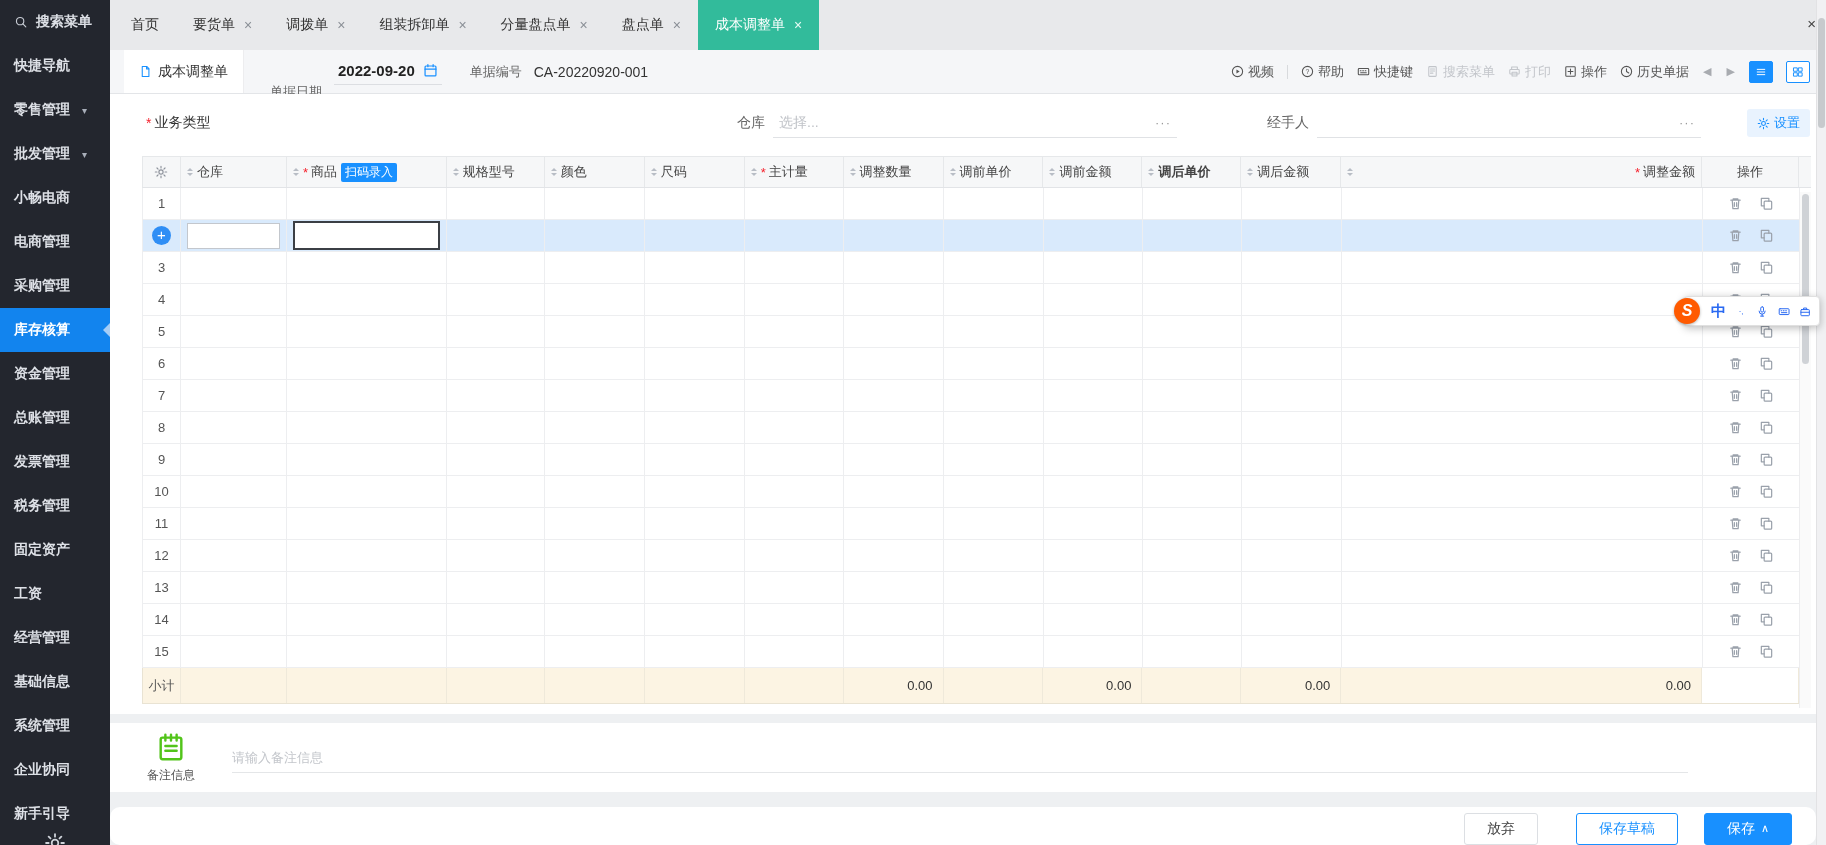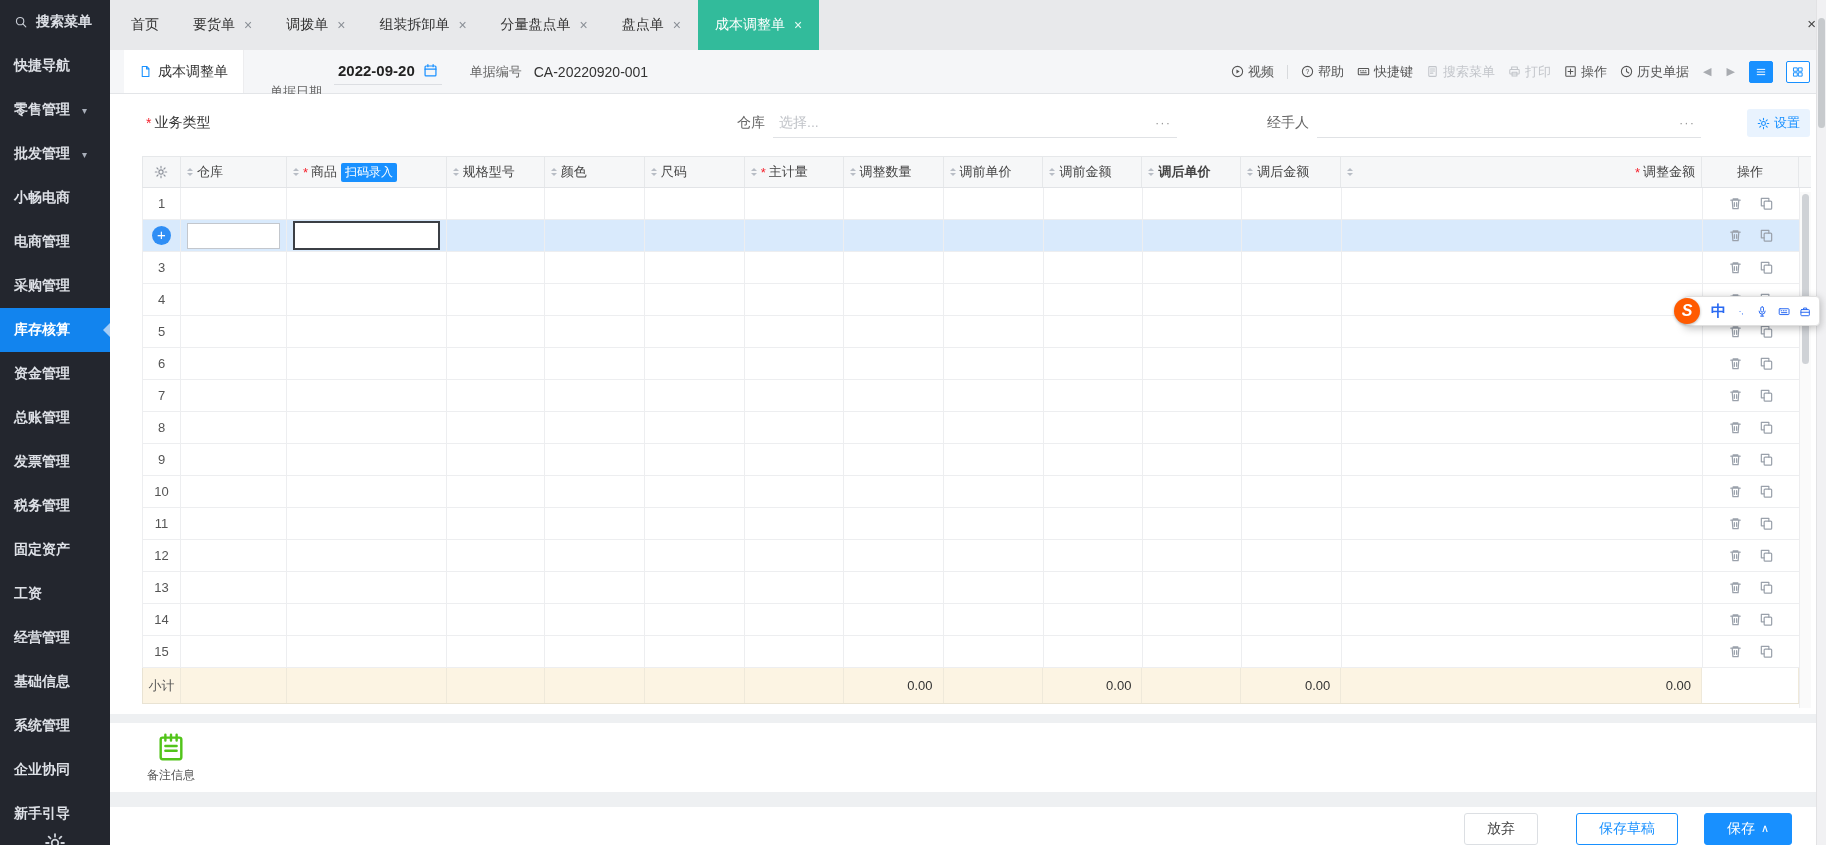--- a/index.html
+++ b/index.html
@@ -113,21 +113,21 @@
   .remark-card{height:72px;background:#fff;display:flex;align-items:center;}
   .remark-left{width:122px;display:flex;flex-direction:column;align-items:center;gap:5px;
                color:#555;font-size:12px;flex:none;}
   .remark-left .icon{width:30px;height:30px;color:#52c41a;}
   .remark-input{flex:1;margin-right:128px;border:none;border-bottom:1px solid #e4e6e8;height:30px;
                 font-size:13px;color:#333;outline:none;background:transparent;font-family:inherit;}
   .remark-input::placeholder{color:#c3c6cb;}
 
   
   .footer{height:40px;background:#fff;display:flex;justify-content:flex-end;align-items:flex-start;
-          gap:26px;padding:6px 24px 0 0;}
+          gap:26px;padding:6px 24px 0 0;border-radius:10px;}
   .btn{height:32px;padding:0 22px;font-size:14px;border-radius:3px;display:flex;align-items:center;
        gap:6px;cursor:pointer;white-space:nowrap;}
   .btn-plain{background:#fff;border:1px solid #dcdfe3;color:#444;margin-right:12px;}
   .btn-outline{background:#fff;border:1px solid #1890ff;color:#1890ff;}
   .btn-primary{background:#1890ff;border:1px solid #1890ff;color:#fff;}
   .btn-caret{font-size:11px;}
 
   
   .page-scroll{position:absolute;right:0;top:0;bottom:0;width:10px;background:#f1f1f3;border-left:1px solid #e2e2e4;}
   .page-scroll .thumb{position:absolute;top:18px;left:1px;width:7px;height:110px;background:#c7cacd;border-radius:4px;cursor:pointer;}
@@ -985,20 +985,21 @@
   <div class="remark-card">
     <div class="remark-left">
       <span class="icon">
           <svg viewBox="0 0 16 16" fill="none" stroke="currentColor" stroke-width="1.3" stroke-linecap="round" stroke-linejoin="round">
             <rect x="2.5" y="3" width="11" height="11.5" rx="1"></rect>
             <path d="M5 1.5 V4.5 M8 1.5 V4.5 M11 1.5 V4.5 M5 7.5 H11 M5 10 H11"></path>
           </svg>
         </span>
       <span>备注信息</span>
     </div>
+    <input class="remark-input" placeholder="请输入备注信息" style="">
   </div>
 
   <div class="gap2"></div>
 
   <div class="footer">
     <div class="btn btn-plain">
       <span>放弃</span>
     </div>
     <div class="btn btn-outline">
       <span>保存草稿</span>

